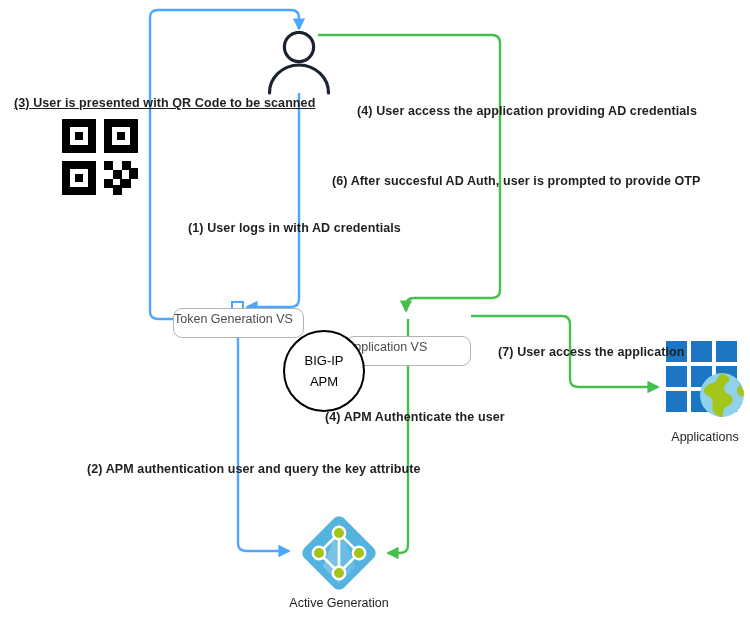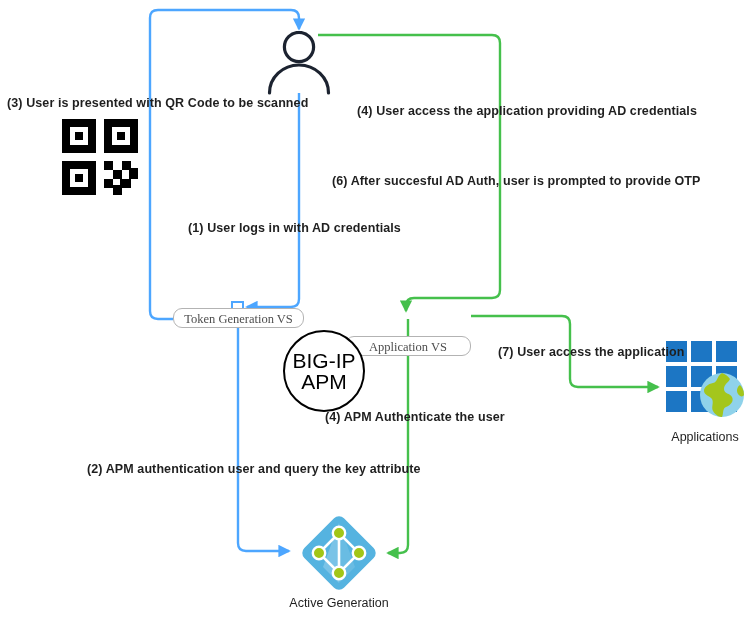--- a/index.html
+++ b/index.html
@@ -33,38 +33,37 @@
     white-space: nowrap;
     letter-spacing: 0.1px;
   }
   .vs-box {
     position: absolute;
     box-sizing: border-box;
     border: 1px solid #b3b3b3;
     border-radius: 9px;
     background: #ffffff;
     color: #4d4d4d;
-    font-family: Liberation Serif, serif;
+    font-family: Liberation Sans, sans-serif;
     font-size: 12.5px;
-    text-align: center;
     line-height: 20px;
-    height: 20px;
+    height: 30px;
   }
   .apm-circle {
     position: absolute;
     box-sizing: border-box;
     border: 2.6px solid #000000;
     border-radius: 50%;
     background: #ffffff;
     display: flex;
     flex-direction: column;
     align-items: center;
     justify-content: center;
     font-family: "Liberation Sans", sans-serif;
-    font-size: 21px;
+    font-size: 13px;
     color: #000000;
     line-height: 21px;
   }
   .node-caption {
     position: absolute;
     font-family: "Liberation Sans", sans-serif;
     font-size: 12.5px;
     color: #1f1f1f;
     text-align: center;
     white-space: nowrap;
@@ -198,21 +197,21 @@
         <circle cx="56" cy="54" r="22" fill="#8fd2ea"></circle>
         <path d="M 56 32 C 50 36 52 41 47 42 C 42 43 38 46 38 50 C 38 54 44 55 46 58 C 48 62 45 66 47 70
                  C 50 75 54 76 56 76 C 58 72 56 68 60 66 C 65 64 68 60 66 56 C 64 52 58 53 58 48
                  C 58 43 63 41 64 38 C 62 35 59 33 56 32 Z" fill="#a4c61c"></path>
         <path d="M 74 44 C 71 46 70 50 72 53 C 74 56 77 56 78 54 C 78 49 76 46 74 44 Z" fill="#a4c61c"></path>
       </g>
     </svg>
   </div>
   <div class="node-caption" style="left:645px; top:430px; width:120px;">Applications</div>
 
-  <div class="step-label" style="left:7px;  top:96px;">(3) User is presented with QR Code to be scanned</div>
+  <div class="step-label" style="left:14px;  top:96px;text-decoration:underline;">(3) User is presented with QR Code to be scanned</div>
   <div class="step-label" style="left:357px; top:104px;">(4) User access the application providing AD credentials</div>
   <div class="step-label" style="left:332px; top:174px;">(6) After succesful AD Auth, user is prompted to provide OTP</div>
   <div class="step-label" style="left:188px; top:221px;">(1) User logs in with AD credentials</div>
   <div class="step-label" style="left:486px; top:345px;margin-left:12px;">(7) User access the application</div>
   <div class="step-label" style="left:325px; top:410px;">(4) APM Authenticate the user</div>
   <div class="step-label" style="left:87px;  top:462px;">(2) APM authentication user and query the key attribute</div>
 
 </div>
 
 </body></html>

